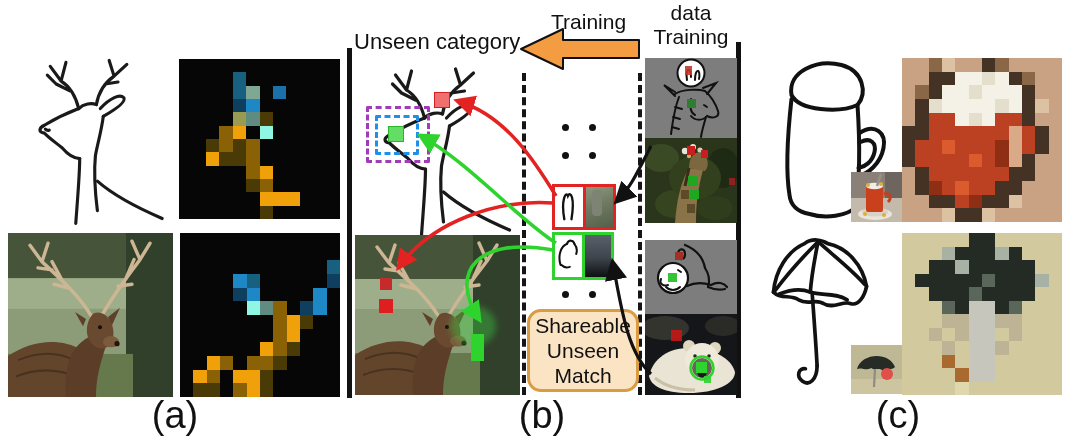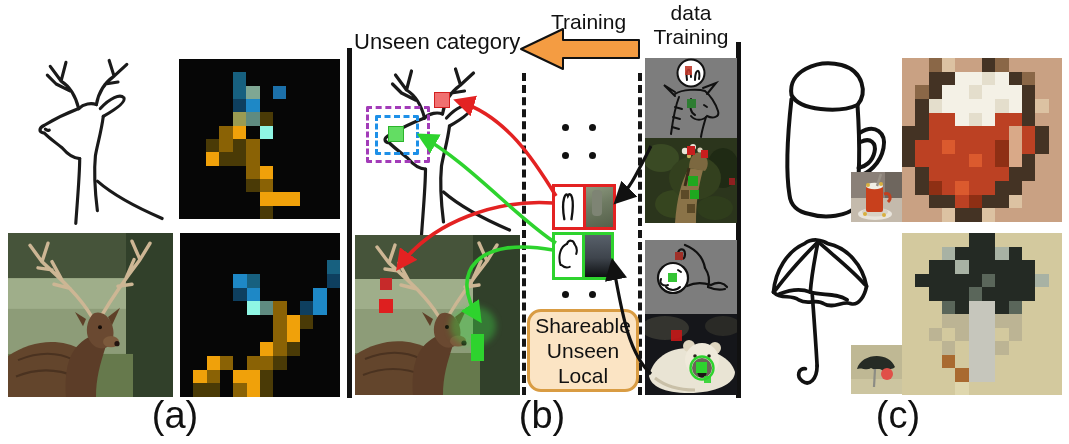--- a/index.html
+++ b/index.html
@@ -438,21 +438,21 @@
           <path d="M21,9 q4,5 2,11"></path>
         </g>
       </svg>
     </div>
     <div class="cell" style="background:linear-gradient(180deg,#58606A 0%,#3E444C 55%,#0E1012 100%);"></div>
   </div>
 
   <div class="abs matchbox" style="left:527px;top:309px;width:106px;height:77px;">
       <div>Shareable</div>
       <div>Unseen</div>
-      <div>Local</div>
+      <div>Match</div>
     </div>
 
   <div class="abs panel-label" style="left:502px;top:394px;width:80px;">(b)</div>
 
   <svg class="abs" style="left:645px;top:58px;" width="92" height="80" viewBox="0 0 92 80">
     <rect width="92" height="80" fill="#7D7D7D"></rect>
     <circle cx="46" cy="15" r="13.5" fill="#ffffff" stroke="#111" stroke-width="2"></circle>
     <g fill="none" stroke="#111" stroke-width="2" stroke-linecap="round">
       <path d="M42,22 C40,10 46,8 46,19"></path>
       <path d="M50,22 C50,10 56,10 54,21"></path>

